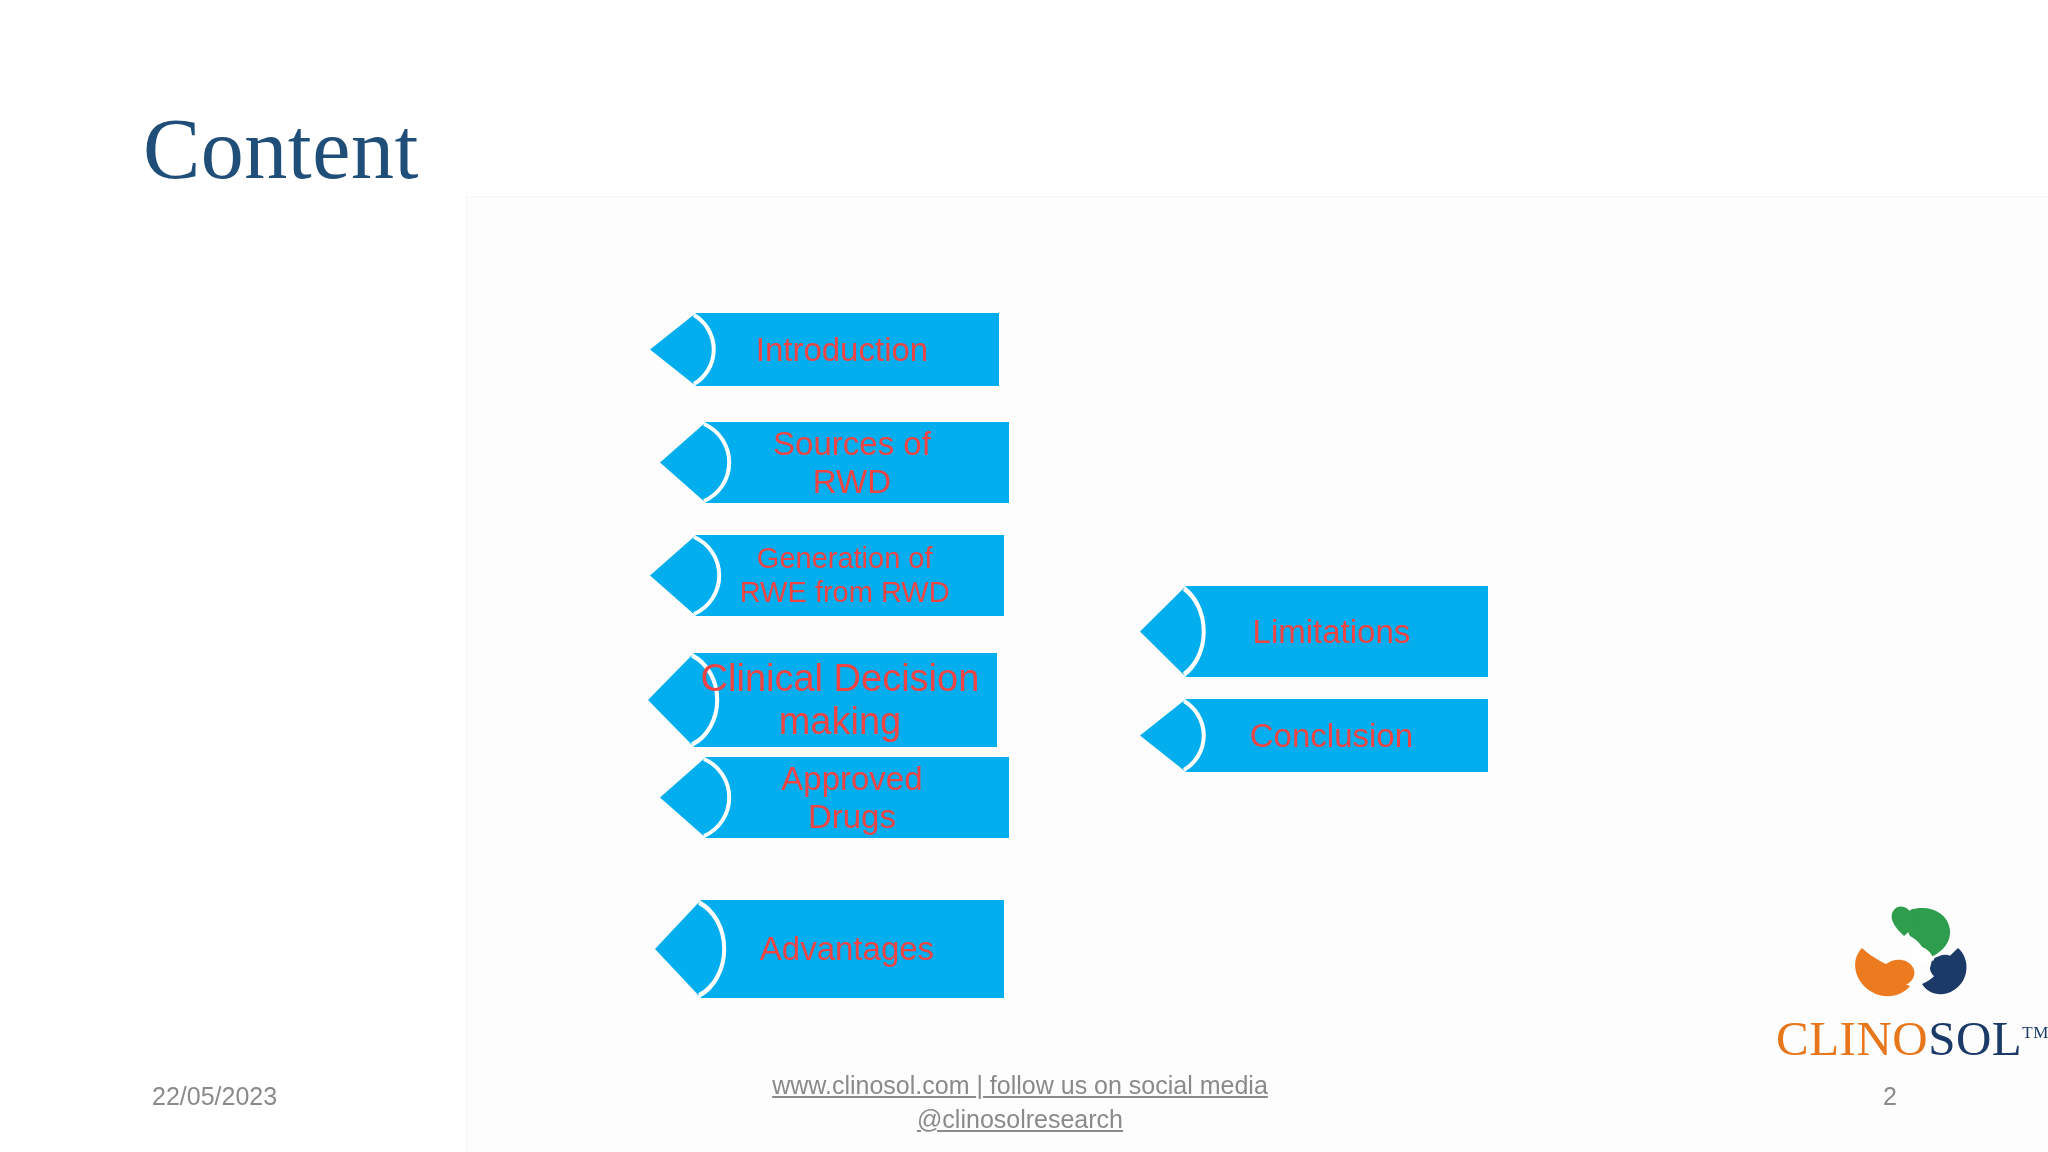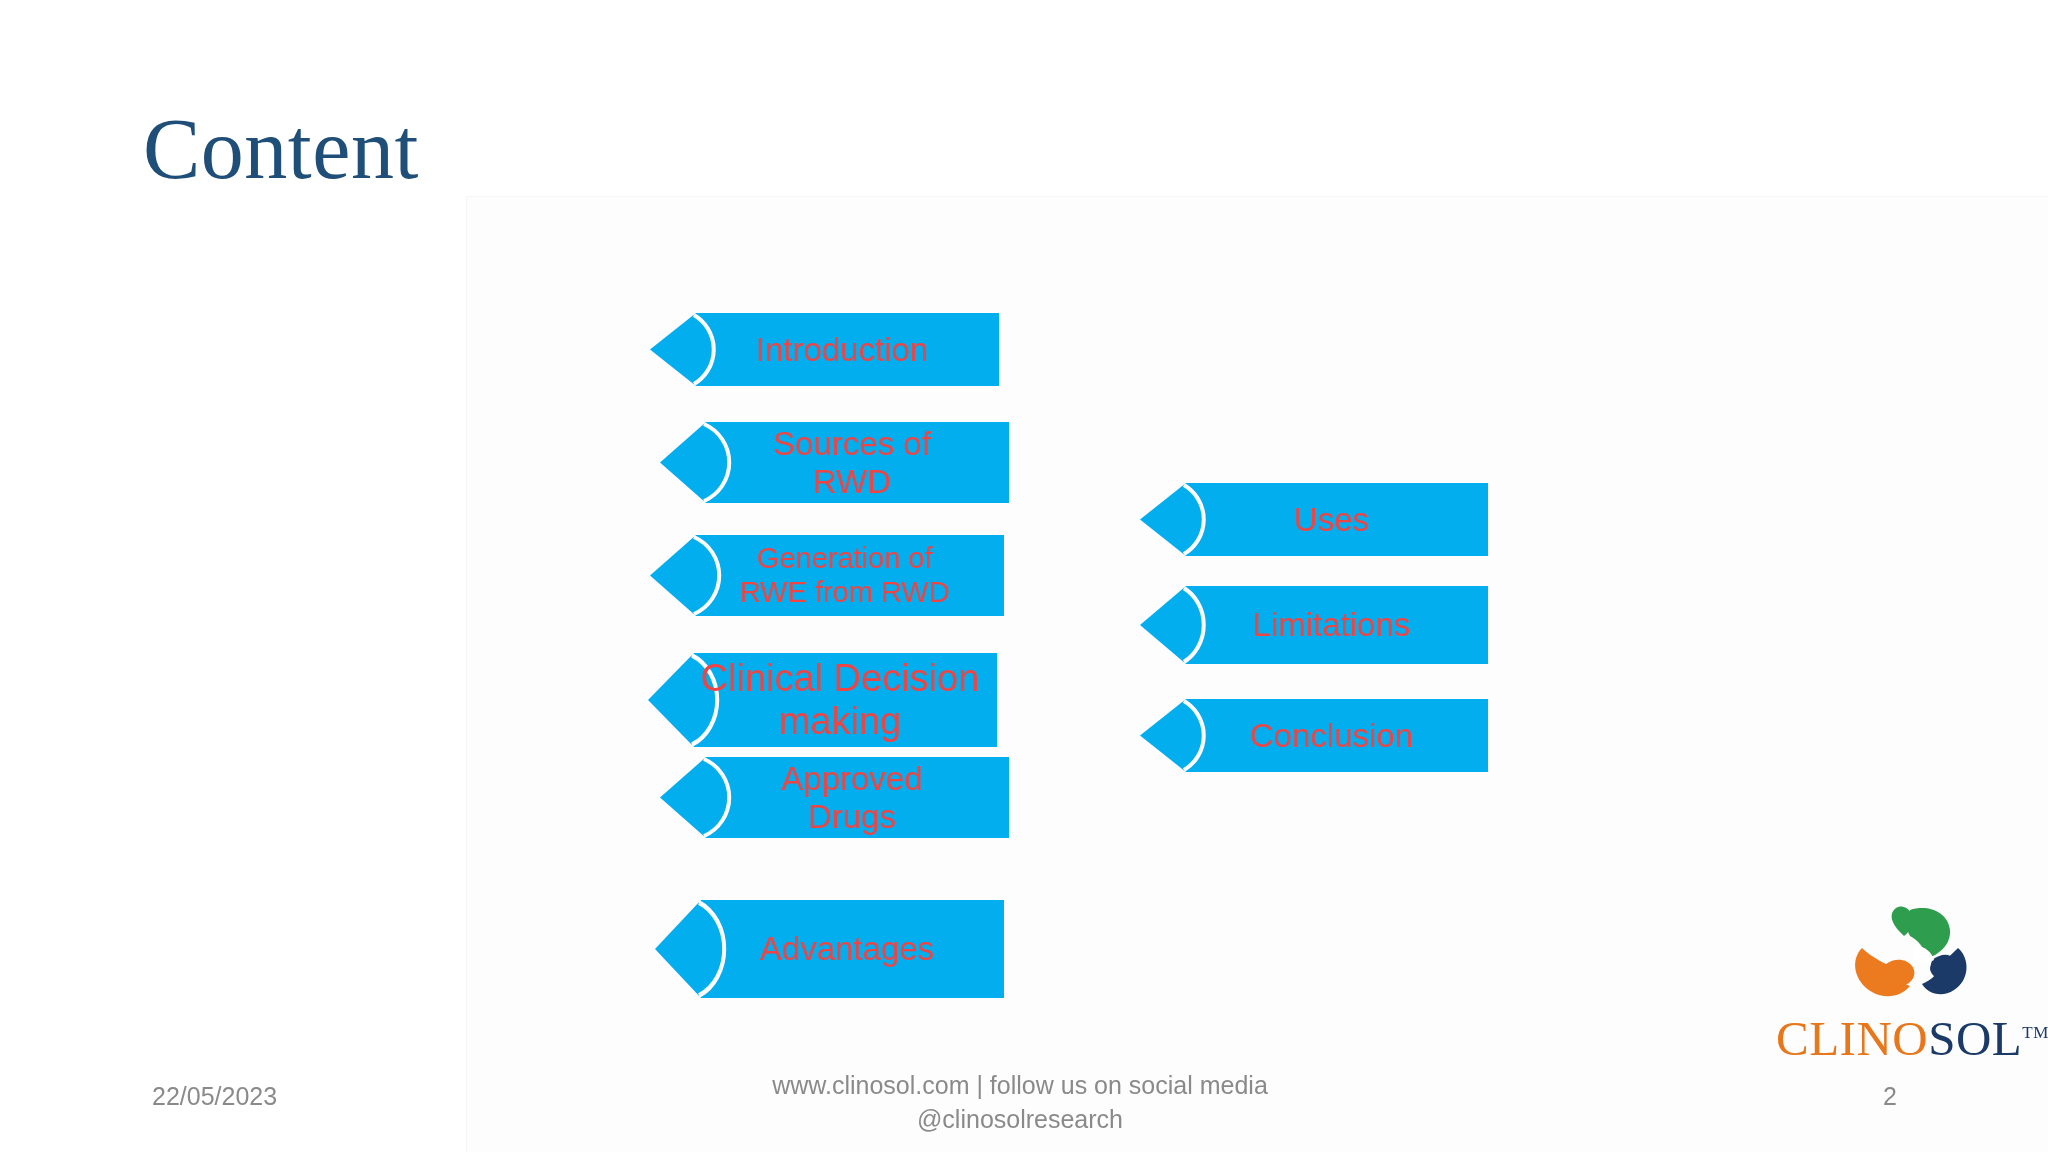--- a/index.html
+++ b/index.html
@@ -87,20 +87,21 @@
   }
   .footer-center {
     position: absolute;
     left: 690px;
     top: 1069px;
     width: 660px;
     text-align: center;
     font-size: 25px;
     color: #8a8a8a;
     line-height: 1.35;
+    text-decoration: underline;
   }
   .footer-center .l2 { display: block; }
   .page-number {
     position: absolute;
     left: 1860px;
     top: 1082px;
     width: 60px;
     text-align: center;
     font-size: 25px;
     color: #8a8a8a;
@@ -208,31 +209,22 @@
   <div class="chev" style="left:655px; top:900px; width:349px; height:98px; font-size:33px;">
     <span class="chev-shape">
       <svg viewBox="0 0 349 81" preserveAspectRatio="none">
         <path d="M0,40.5 L46,0 L349,0 L349,81 L46,81 Z" fill="#03aeee"></path>
         <path d="M44,2 A42 42 0 0 1 44,79" fill="none" stroke="#ffffff" stroke-width="4"></path>
       </svg>
     </span>
     <span class="chev-label">Advantages</span>
   </div>
 
-  <div class="chev" style="left:1140px; top:483px; width:348px; height:73px; font-size:33px;">
-    <span class="chev-shape">
-      <svg viewBox="0 0 348 73" preserveAspectRatio="none">
-        <path d="M0,36.5 L46,0 L348,0 L348,73 L46,73 Z" fill="#03aeee"></path>
-        <path d="M44,2 A40 40 0 0 1 44,71" fill="none" stroke="#ffffff" stroke-width="4"></path>
-      </svg>
-    </span>
-    <span class="chev-label">Uses</span>
-  </div>
-
-  <div class="chev" style="left:1140px; top:586px; width:348px; height:78px; font-size:33px;text-decoration:underline;">
+
+  <div class="chev" style="left:1140px; top:586px; width:348px; height:91px; font-size:33px;text-decoration:underline;">
     <span class="chev-shape">
       <svg viewBox="0 0 348 73" preserveAspectRatio="none">
         <path d="M0,36.5 L46,0 L348,0 L348,73 L46,73 Z" fill="#03aeee"></path>
         <path d="M44,2 A40 40 0 0 1 44,71" fill="none" stroke="#ffffff" stroke-width="4"></path>
       </svg>
     </span>
     <span class="chev-label">Limitations</span>
   </div>
 
   <div class="chev" style="left:1140px; top:699px; width:348px; height:73px; font-size:33px;">

